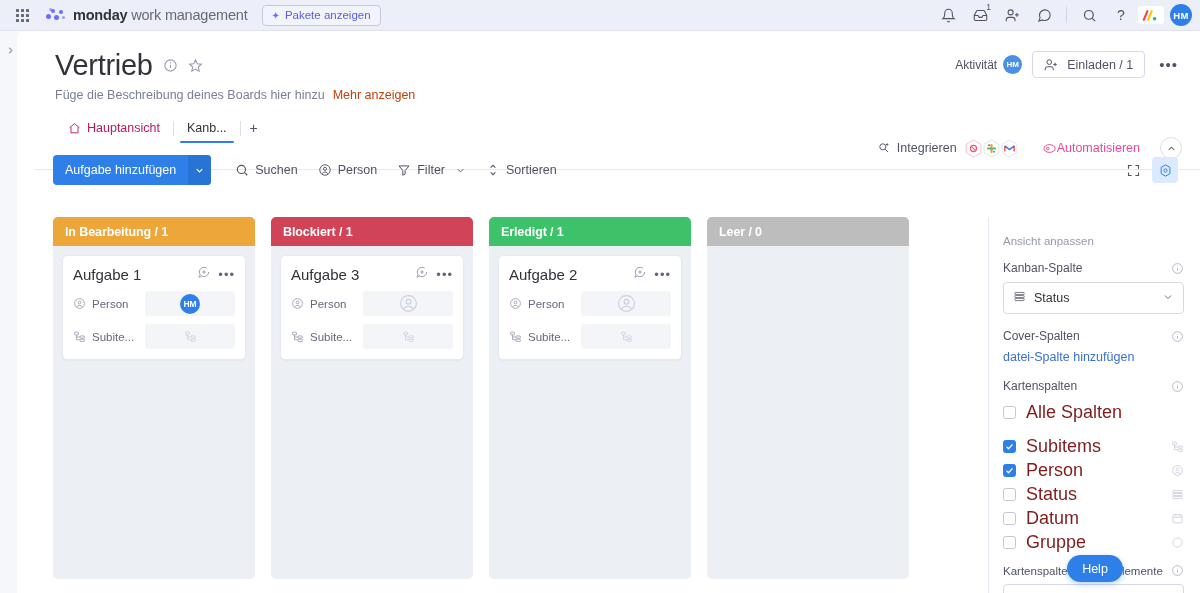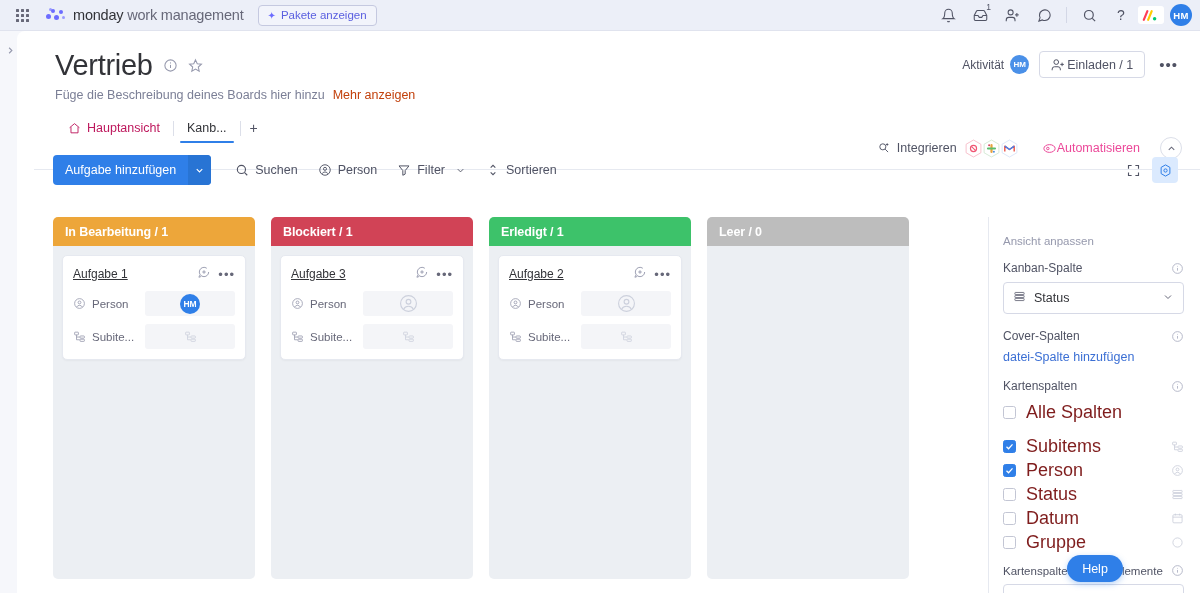--- a/index.html
+++ b/index.html
@@ -24,21 +24,21 @@
   .logo-wrap { display:flex; align-items:center; margin-left:12px; gap:7px; }
   .logo-dots { position:relative; width:20px; height:16px; }
   .logo-dots i { position:absolute; border-radius:50%; display:block; }
   .ld1 { width:5px; height:5px; background:#6c6cff; left:0px; top:7px;}
   .ld2 { width:4px; height:4px; background:#6c6cff; left:5px; top:2px;}
   .ld3 { width:5px; height:5px; background:#6c6cff; left:8px; top:8px;}
   .ld4 { width:4px; height:4px; background:#6c6cff; left:13px; top:3px;}
   .ld5 { width:3px; height:3px; background:#9a9aff; left:3px; top:1px;}
   .ld6 { width:3px; height:3px; background:#9a9aff; left:16px; top:9px;}
   .brand { font-size:14.5px; color:#323338; letter-spacing:-0.2px; }
-  .brand b { font-weight:400; }
+  .brand b { font-weight:700; }
   .brand span { font-weight:400; color:#676879; }
   .pakete {
     margin-left:14px; height:21px; padding:0 9px; border:1px solid #c5c9e0;
     border-radius:4px; background:#f2f4fb; display:flex; align-items:center; gap:5px;
     font-size:11.5px; color:#5a5fe0; cursor:pointer;
   }
   .spark { font-size:10px; color:#6c6cff; }
   .topbar-right { margin-left:auto; display:flex; align-items:center; gap:2px; padding-right:8px; }
   .tb-icon {
     width:30px; height:24px; display:flex; align-items:center; justify-content:center;
@@ -80,21 +80,21 @@
   .board-desc a { color:#c2410c; text-decoration:none; cursor:pointer; }
 
   .head-right { position:absolute; right:18px; top:20px; display:flex; align-items:center; gap:10px; }
   .aktivitaet { display:flex; align-items:center; gap:6px; font-size:12px; color:#505364; cursor:pointer;}
   .avatar-sm {
     width:19px; height:19px; border-radius:50%; background:#4a90e8; color:#fff;
     font-size:8px; font-weight:700; display:flex; align-items:center; justify-content:center;
   }
   .einladen {
     height:27px; padding:0 11px; border:1px solid #d6d9e6; border-radius:4px;
-    display:flex; align-items:center; gap:2px; font-size:12.5px; color:#505364;
+    display:flex; align-items:center; gap:9px; font-size:12.5px; color:#505364;
     background:#fff; cursor:pointer;
   }
   .dots-btn { color:#505364; font-size:15px; padding:0 4px; cursor:pointer; letter-spacing:1px; }
 
   
   .tabs-row {
     margin-top:12px; margin-left:38px; height:28px; display:flex; align-items:flex-end; gap:0;
     position:relative;
   }
   .tab {
@@ -153,21 +153,21 @@
   .col-body {
     flex:1; background:#eceff3; border-bottom-left-radius:5px; border-bottom-right-radius:5px;
     padding:9px; max-height:333px;
   }
   .card {
     background:#fff; border-radius:5px; border:1px solid #e6e9f0;
     box-shadow:0 1px 2px rgba(0,0,0,0.04);
     padding:9px 10px 10px 10px;
   }
   .card-head { display:flex; align-items:center; }
-  .card-title { font-size:12px; color:#323338;text-decoration:underline; }
+  .card-title { font-size:15px; color:#323338; }
   .card-actions { margin-left:auto; display:flex; align-items:center; gap:7px; color:#9699ad; }
   .card-dots { font-size:13px; letter-spacing:1px; color:#676879; cursor:pointer; }
   .card-row { display:flex; align-items:center; margin-top:8px; }
   .card-row-label {
     display:flex; align-items:center; gap:6px; width:72px; flex:0 0 72px;
     font-size:11.5px; color:#676879;
   }
   .card-row-val {
     flex:1; height:25px; background:#f4f5f8; border-radius:3px;
     display:flex; align-items:center; justify-content:center; cursor:pointer;

